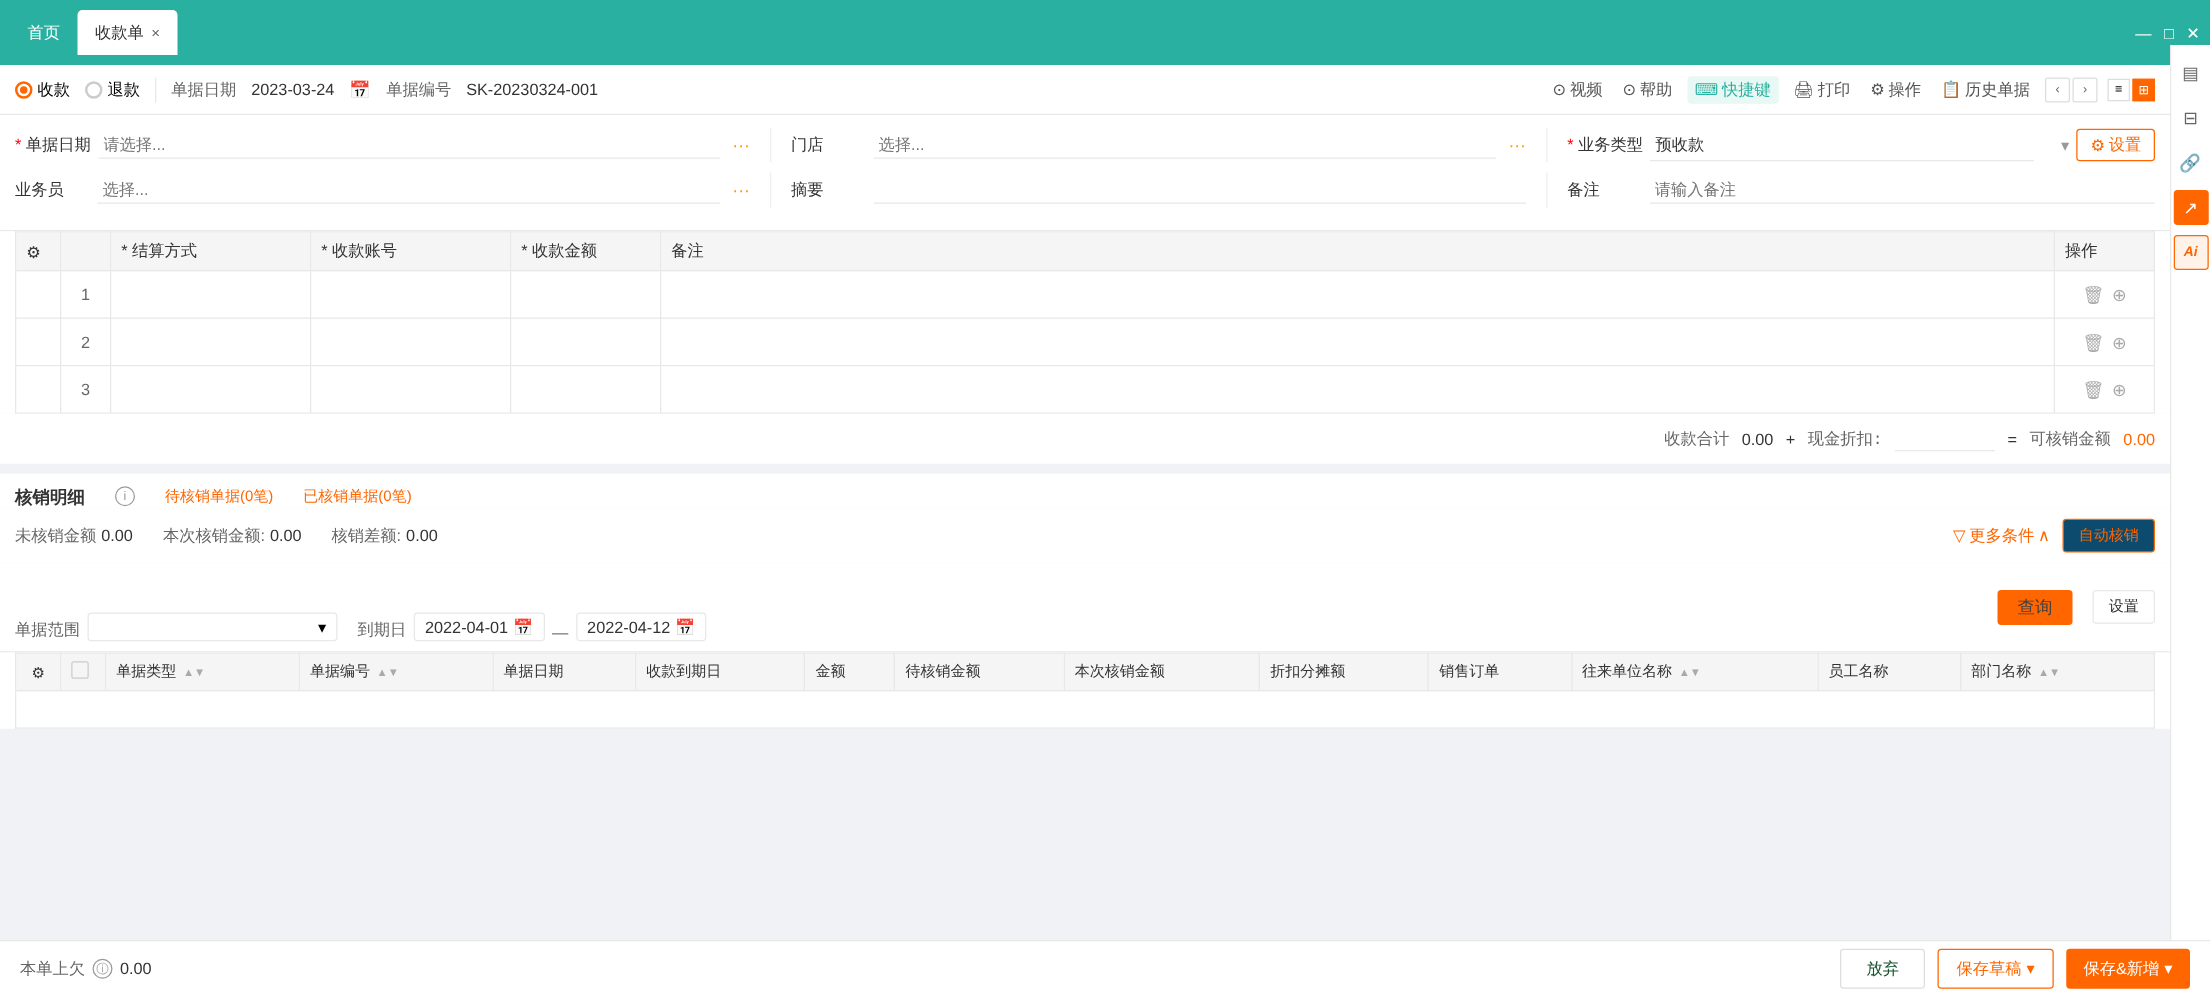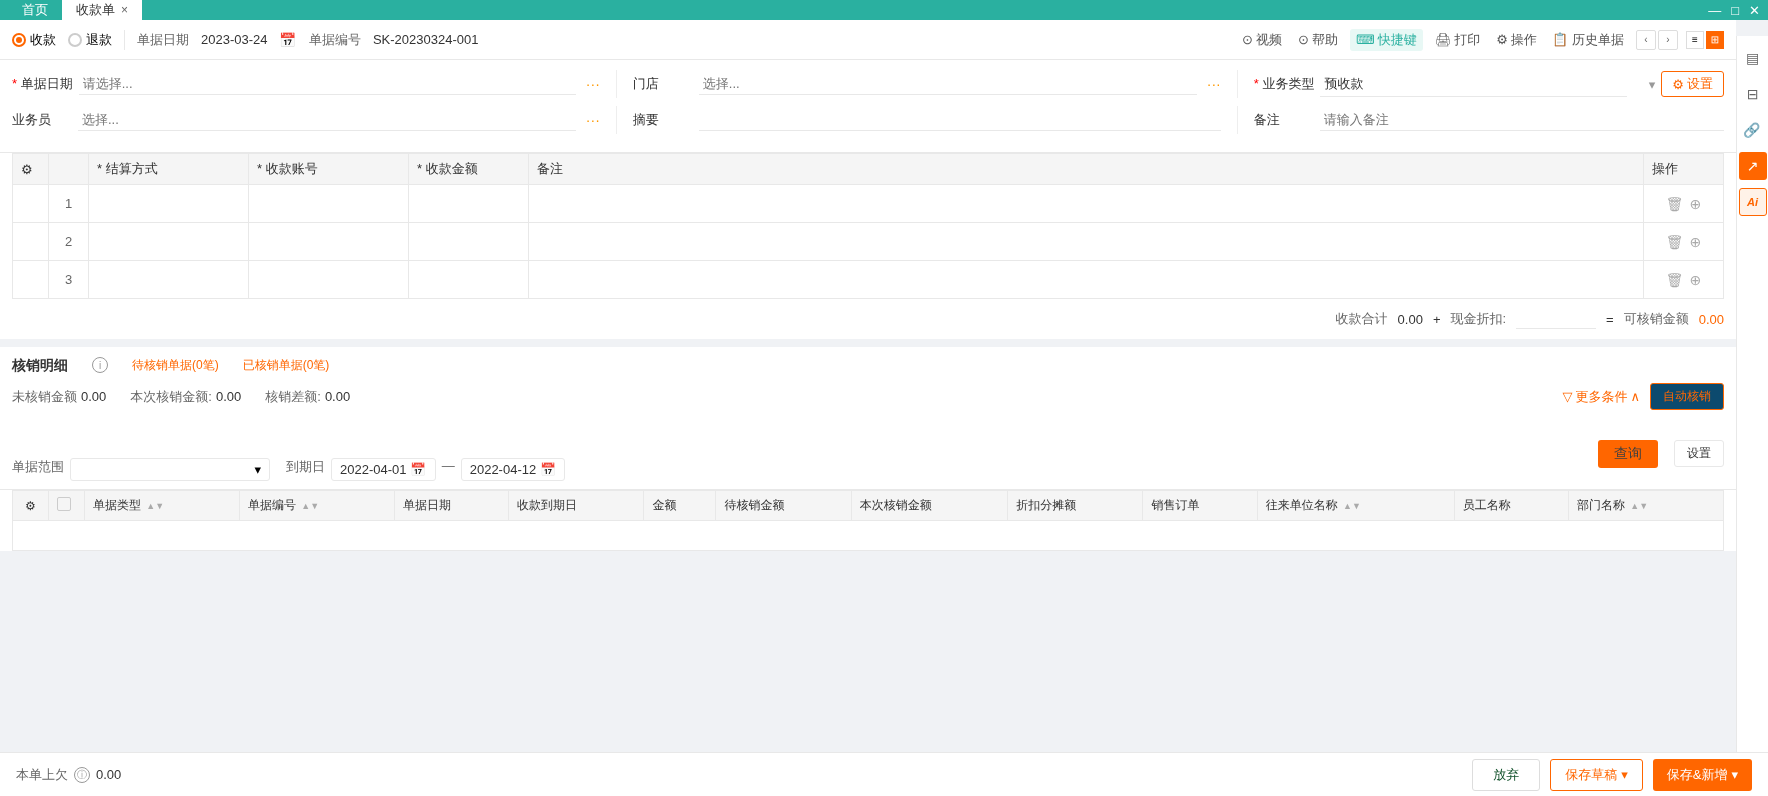--- a/index.html
+++ b/index.html
@@ -3,21 +3,21 @@
   <meta charset="utf-8">
   <style>
     * { box-sizing: border-box; margin: 0; padding: 0; font-family: 'Microsoft YaHei', Arial, sans-serif; font-size: 13px; }
     body { background: #f0f2f5; overflow: hidden; width: 1768px; height: 796px; }
 
     
     .tab-bar {
       display: flex;
       align-items: center;
       background: #2ab0a0;
-      height: 20px;
+      height: 52px;
       padding: 0 8px;
     }
     .tab-item {
       display: flex;
       align-items: center;
       padding: 0 14px;
       height: 36px;
       color: #fff;
       font-size: 13px;
       cursor: pointer;
@@ -221,21 +221,21 @@
     .summary-row {
       display: flex;
       align-items: center;
       justify-content: flex-end;
       padding: 10px 12px;
       background: #fff;
       gap: 10px;
       border-bottom: 8px solid #f0f2f5;
       color: #333;
     }
-    .summary-label { color: #666; }
+    .summary-label { color: #666; font-family: Liberation Mono, monospace; }
     .summary-value { color: #333; font-weight: 500; }
     .summary-orange { color: #f60; font-weight: 500; }
     .cash-discount-input {
       width: 80px;
       border: none;
       border-bottom: 1px solid #e8e8e8;
       text-align: right;
       padding: 2px 4px;
       outline: none;
     }
@@ -300,21 +300,21 @@
     .filter-row {
       background: #fff;
       padding: 8px 12px;
       display: flex;
       align-items: center;
       gap: 16px;
       border-bottom: 1px solid #e8e8e8;
     }
     .filter-field {
       display: flex;
-      align-items: flex-start;
+      align-items: flex-end;
       gap: 6px;
       margin-top: 32px;
     }
     .filter-select {
       display: flex;
       align-items: center;
       border: 1px solid #e8e8e8;
       border-radius: 3px;
       padding: 3px 8px;
       gap: 6px;

